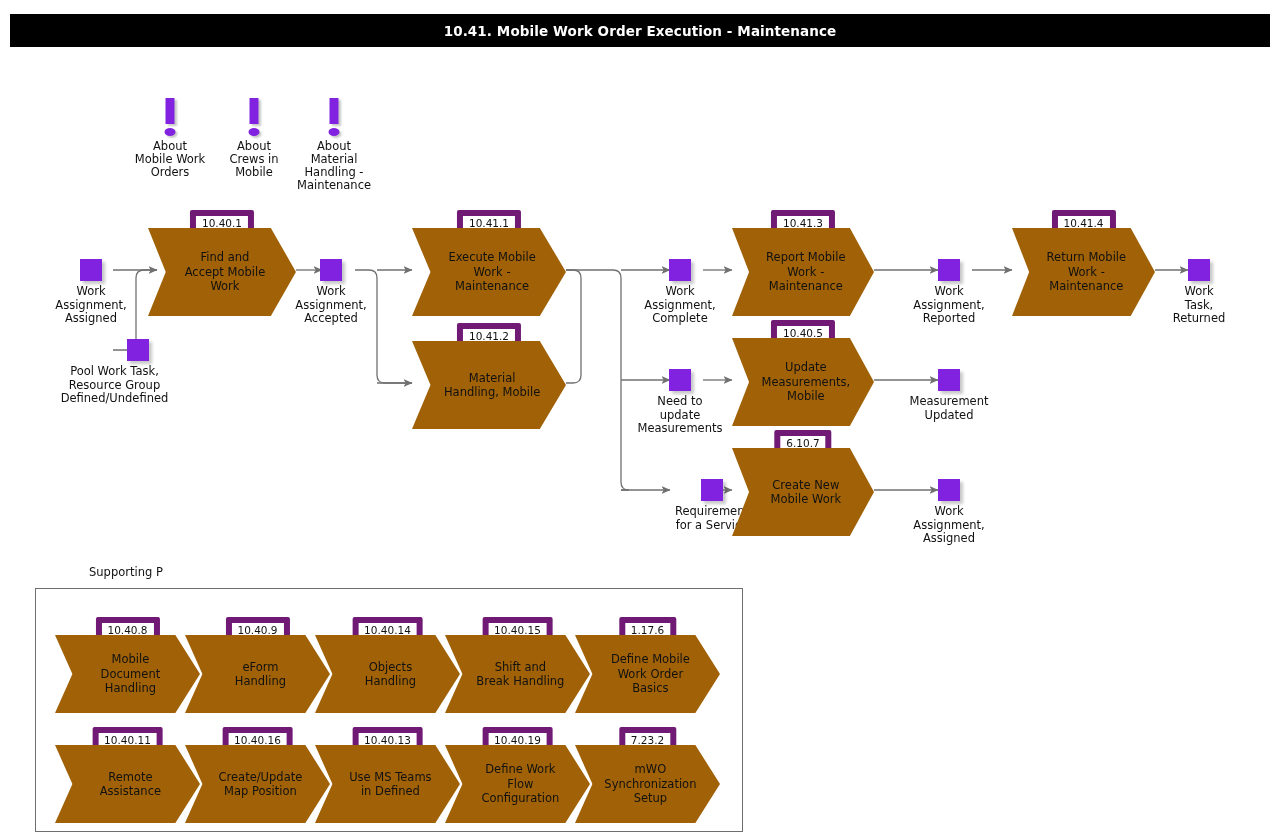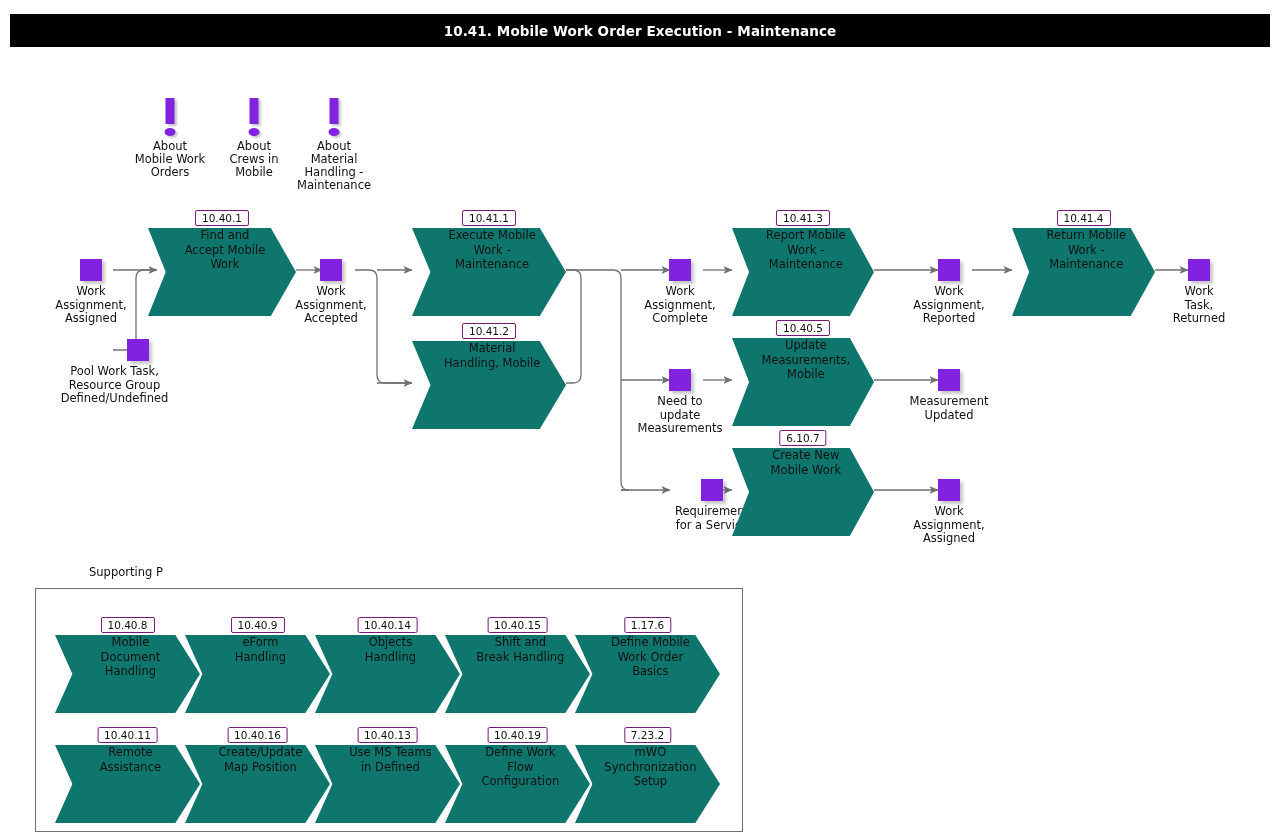--- a/index.html
+++ b/index.html
@@ -39,32 +39,32 @@
     box-shadow:2px 2px 2px rgba(0,0,0,.22);
   }
   .info-marker .info-label{
     font-size:11.5px;line-height:13px;color:#111;white-space:pre-line;
   }
 
   
   .proc{position:absolute;}
   .proc .chev{
     position:relative;width:100%;height:100%;
-    background:#0f766e;
+    background:#a16207;
     clip-path:polygon(0 0, 83% 0, 100% 50%, 83% 100%, 0 100%, 12% 50%);
     filter:drop-shadow(3px 3px 2px rgba(0,0,0,.22));
-    display:flex;justify-content:center;
+    display:flex;align-items:center;justify-content:center;
   }
   .proc .chev-label{
     font-size:11.5px;line-height:14.5px;text-align:center;color:#111;
     white-space:pre-line;padding-left:9%;padding-right:5%;
   }
   .badge{
     position:absolute;top:-18px;left:50%;transform:translateX(-50%);
-    background:#fff;border:1px solid #701a75;border-radius:2px;
+    background:#fff;border:6px solid #701a75;border-radius:2px;
     font-size:10.5px;line-height:12px;padding:1px 6px;color:#111;
     white-space:nowrap;
   }
 
   
   .state{position:absolute;}
   .state .sq{
     width:22px;height:22px;background:#8122e0;
     box-shadow:3px 3px 3px rgba(0,0,0,.22);
   }

